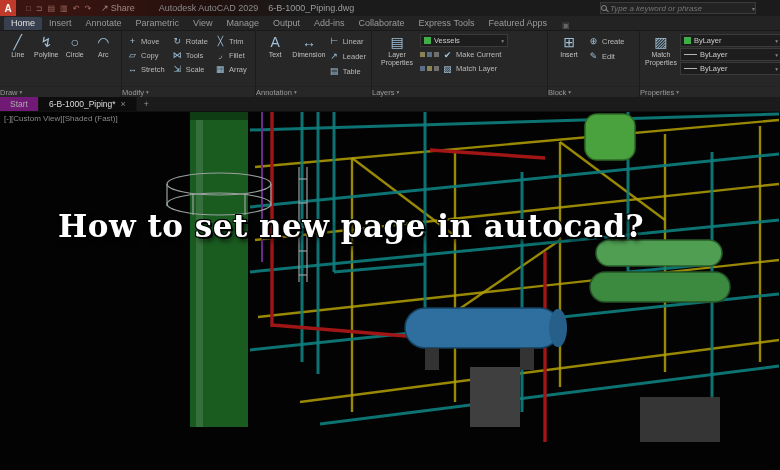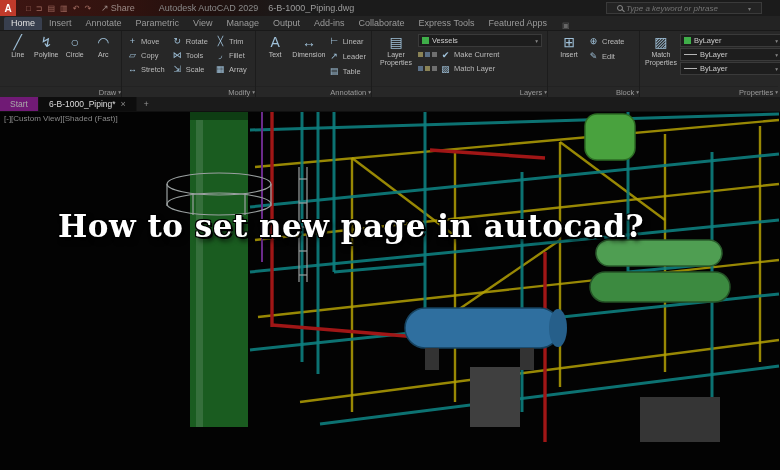--- a/index.html
+++ b/index.html
@@ -12,59 +12,59 @@
     background:linear-gradient(90deg,#3d1512 0px,#32130f 120px,#20100e 210px,#1b1b1b 300px,#1b1b1b 100%); }
   .logo { width:16px; height:16px; background:var(--accent_red); color:#fff; font-weight:bold;
     font-size:10px; display:flex; align-items:center; justify-content:center; }
   .qat { display:flex; gap:5px; padding:0 6px; color:#a06a5f; font-size:8px; }
   .qat span { cursor:default; }
   .share { display:flex; gap:2px; align-items:center; color:#9a8a86; margin-right:20px; }
   .apptitle { color:#8a8a8a; }
   .doctitle { color:#9c9c9c; margin-left:6px; }
   .tb-spacer { flex:1; }
   .searchbox { display:flex; align-items:center; gap:3px; background:#232323; border:1px solid #3a3a3a;
-    height:12px; width:156px; padding:0 10px; margin-right:18px; }
+    height:12px; width:156px; padding:0 0; margin-right:24px; }
   .searchbox input { flex:1; background:transparent; border:none; outline:none; color:#8a8a8a;
     font-size:8px; font-style:italic; font-family:"Liberation Sans",sans-serif; }
   .mag { width:6px; height:6px; border:1.2px solid #888; border-radius:50%; position:relative; flex:none; }
   .mag::after { content:""; position:absolute; width:4px; height:1.2px; background:#888;
     transform:rotate(45deg); right:-3px; bottom:-1px; }
   .sopt { color:#777; font-size:6px; }
 
   
   .tabs { height:15px; background:#232323; display:flex; align-items:flex-end; padding-left:4px;
     border-bottom:1px solid #191919; font-size:9px; color:#9a9a9a; }
   .tab { padding:1px 7px 2px; cursor:default; white-space:nowrap;text-align:center; }
   .tab.active { background:#383f4e; color:#e2e2e2; border-radius:2px 2px 0 0; }
   .tab-extra { margin-left:8px; color:#666; font-size:8px; }
 
   
   .ribbon { height:66px; background:#272727; display:flex; }
   .panel { display:flex; flex-direction:column; border-right:1px solid #1c1c1c; }
   .panel-body { flex:1; display:flex; gap:3px; padding:3px 5px 0; }
   .panel-label { height:11px; font-size:7.5px; text-align:center; color:#9a9a9a;
-    border-top:1px solid #222; display:flex; align-items:center; justify-content:flex-end; gap:2px; }
+    border-top:1px solid #222; display:flex; align-items:center; justify-content:flex-start; gap:2px; }
   .pl-arrow { font-size:5.5px; color:#8a8a8a; }
   .bigbtn { width:32px; display:flex; flex-direction:column; align-items:center; gap:0;
     font-size:7px; color:#c0c0c0; text-align:center; line-height:1.15; cursor:default; }
   .bicon { font-size:14px; line-height:17px; color:#9fc0d8; }
   .stool { display:flex; align-items:center; gap:3px; font-size:7.5px; color:#b9b9b9; height:14px; cursor:default; }
   .sicon { width:11px; font-size:9px; color:#9fc0d8; text-align:center; flex:none; }
   .modify-grid { display:grid; grid-template-rows:repeat(3,14px); grid-auto-flow:column; column-gap:7px; }
   .vcol { display:flex; flex-direction:column; justify-content:flex-start; gap:1px; }
   .drop { display:flex; align-items:center; gap:3px; background:#1d1d1d; border:1px solid #3a3a3a;
     height:13px; padding:0 3px; font-size:7.5px; color:#cccccc; }
   .swatch { width:7px; height:7px; background:var(--swatch_green); flex:none; }
   .lineSw { width:13px; height:1px; background:#b5b5b5; flex:none; }
   .darr { margin-left:auto; color:#888; font-size:5.5px; }
   .staterow { display:flex; align-items:center; gap:3px; height:13px; }
   .minis { display:flex; gap:2px; }
   .ms { width:5px; height:5px; background:#6f6f6f; }
   .ms.y { background:#8a8356; } .ms.b { background:#5a6f86; }
-  .layers-drop { width:124px;text-align:center; }
+  .layers-drop { width:88px;text-align:center; }
   .props-drop { width:102px; }
 
   
   .filetabs { height:15px; background:#1b1b1b; display:flex; align-items:stretch; font-size:8.5px;
     color:#aaaaaa; border-bottom:1px solid #101010; }
   .ftab { display:flex; align-items:center; gap:5px; padding:0 10px; background:#701a75;
     border-right:1px solid #141414; cursor:default; }
   .ftab.active { background:#0d0d0d; color:#dddddd; }
   .ftab .close { color:#888; font-size:9px; }
   .ftab-new { display:flex; align-items:center; padding:0 7px; color:#999; }

